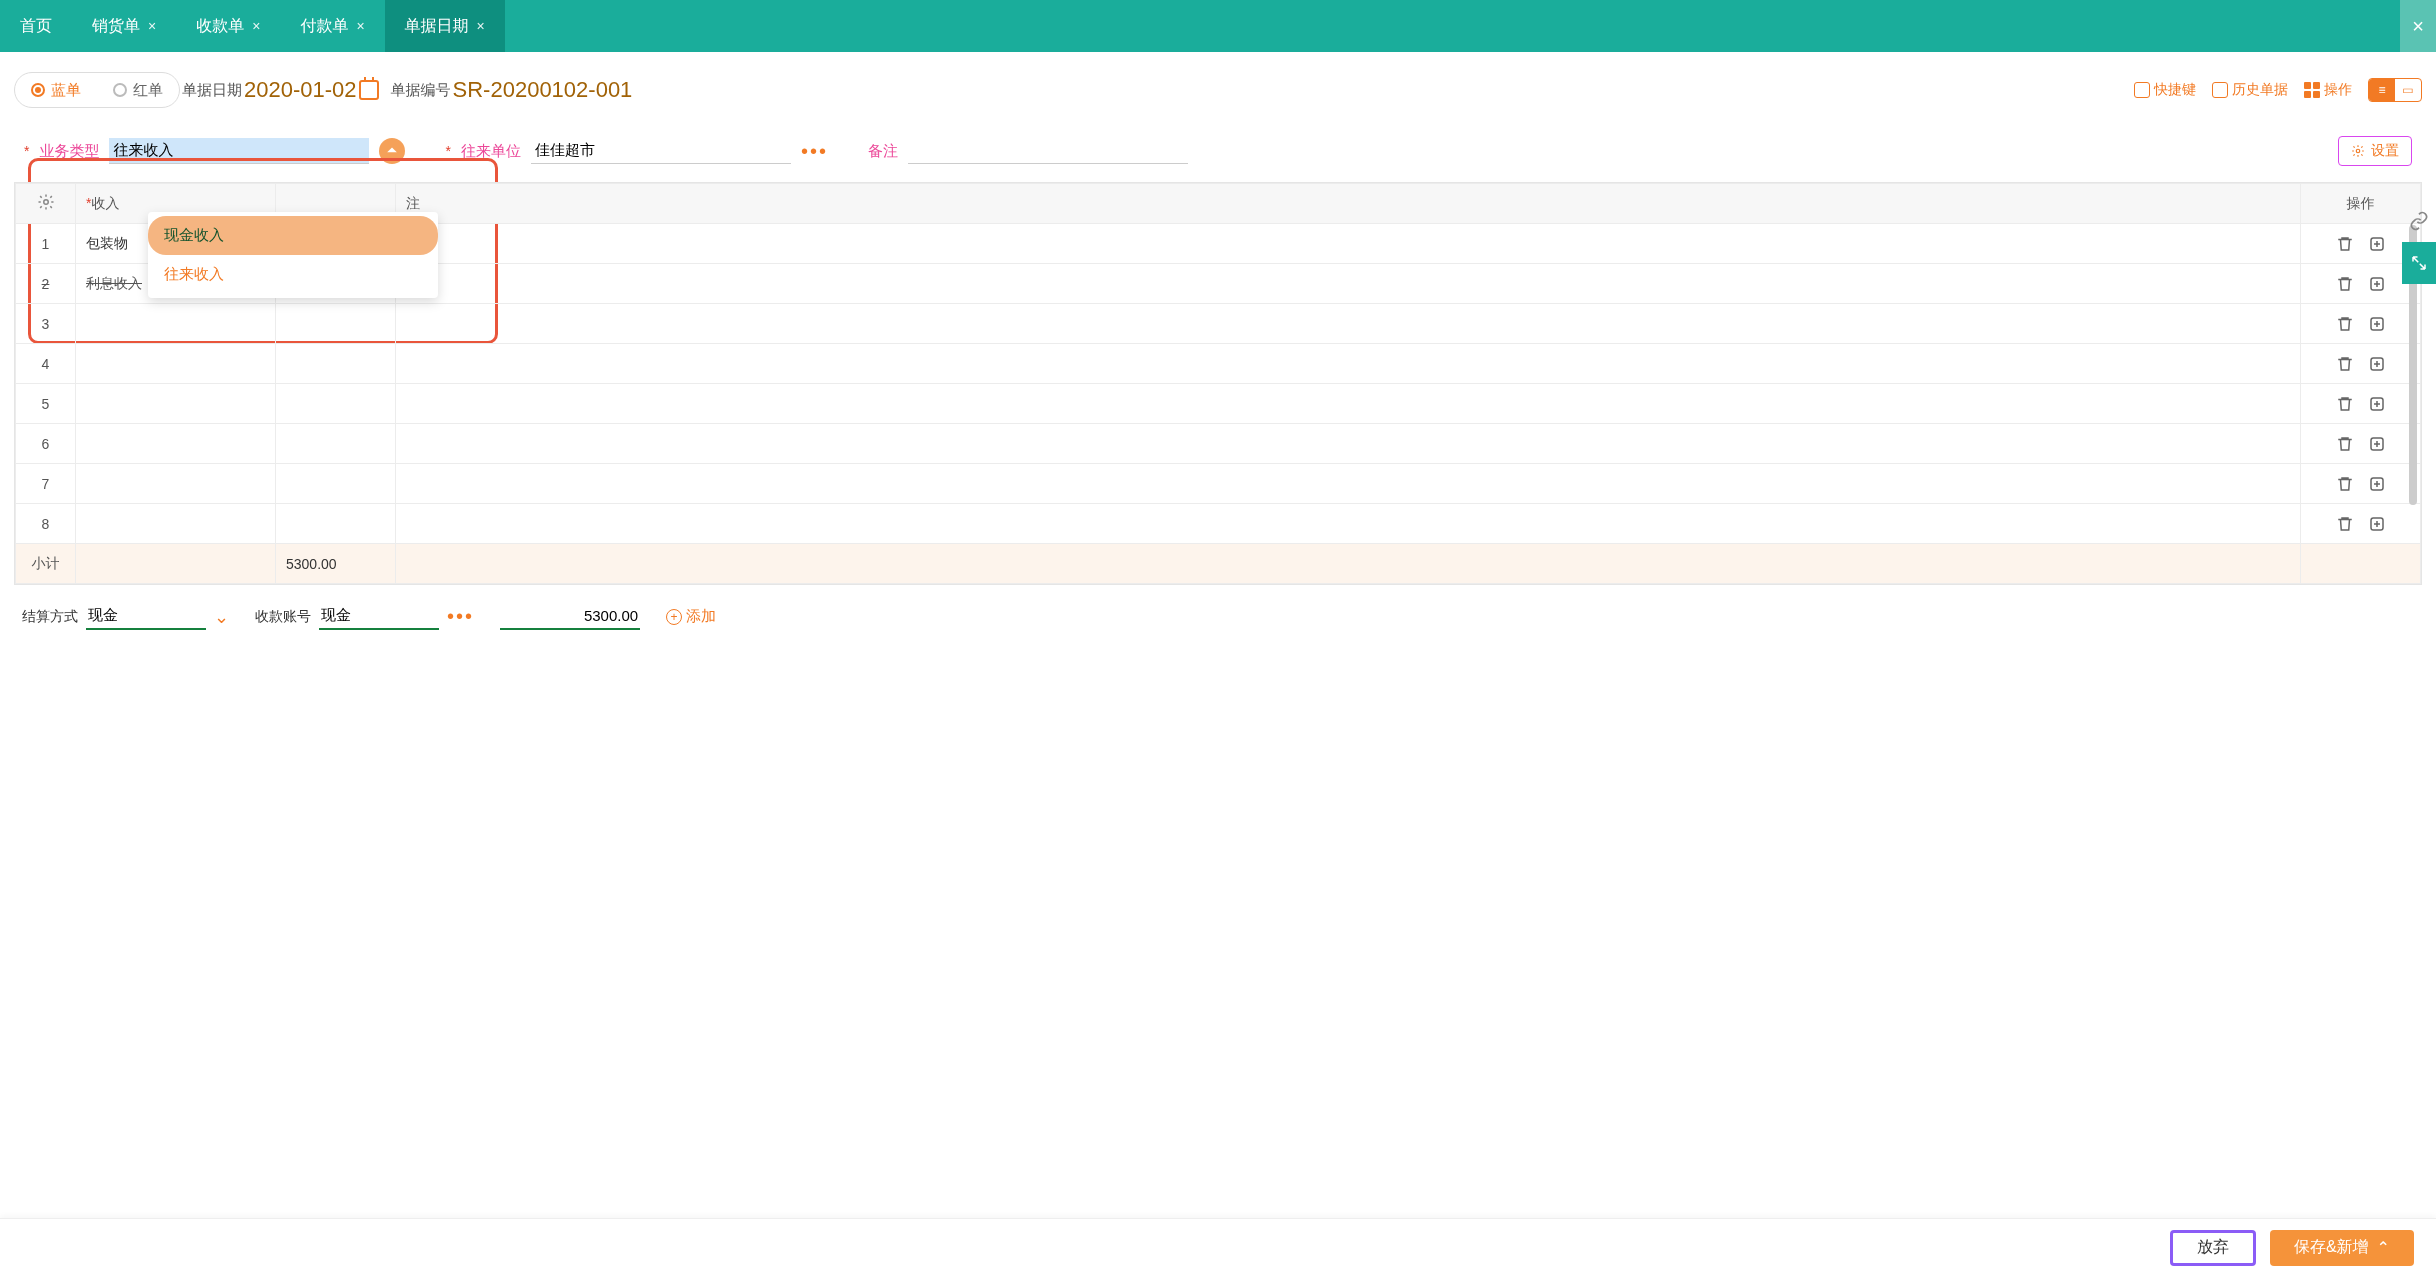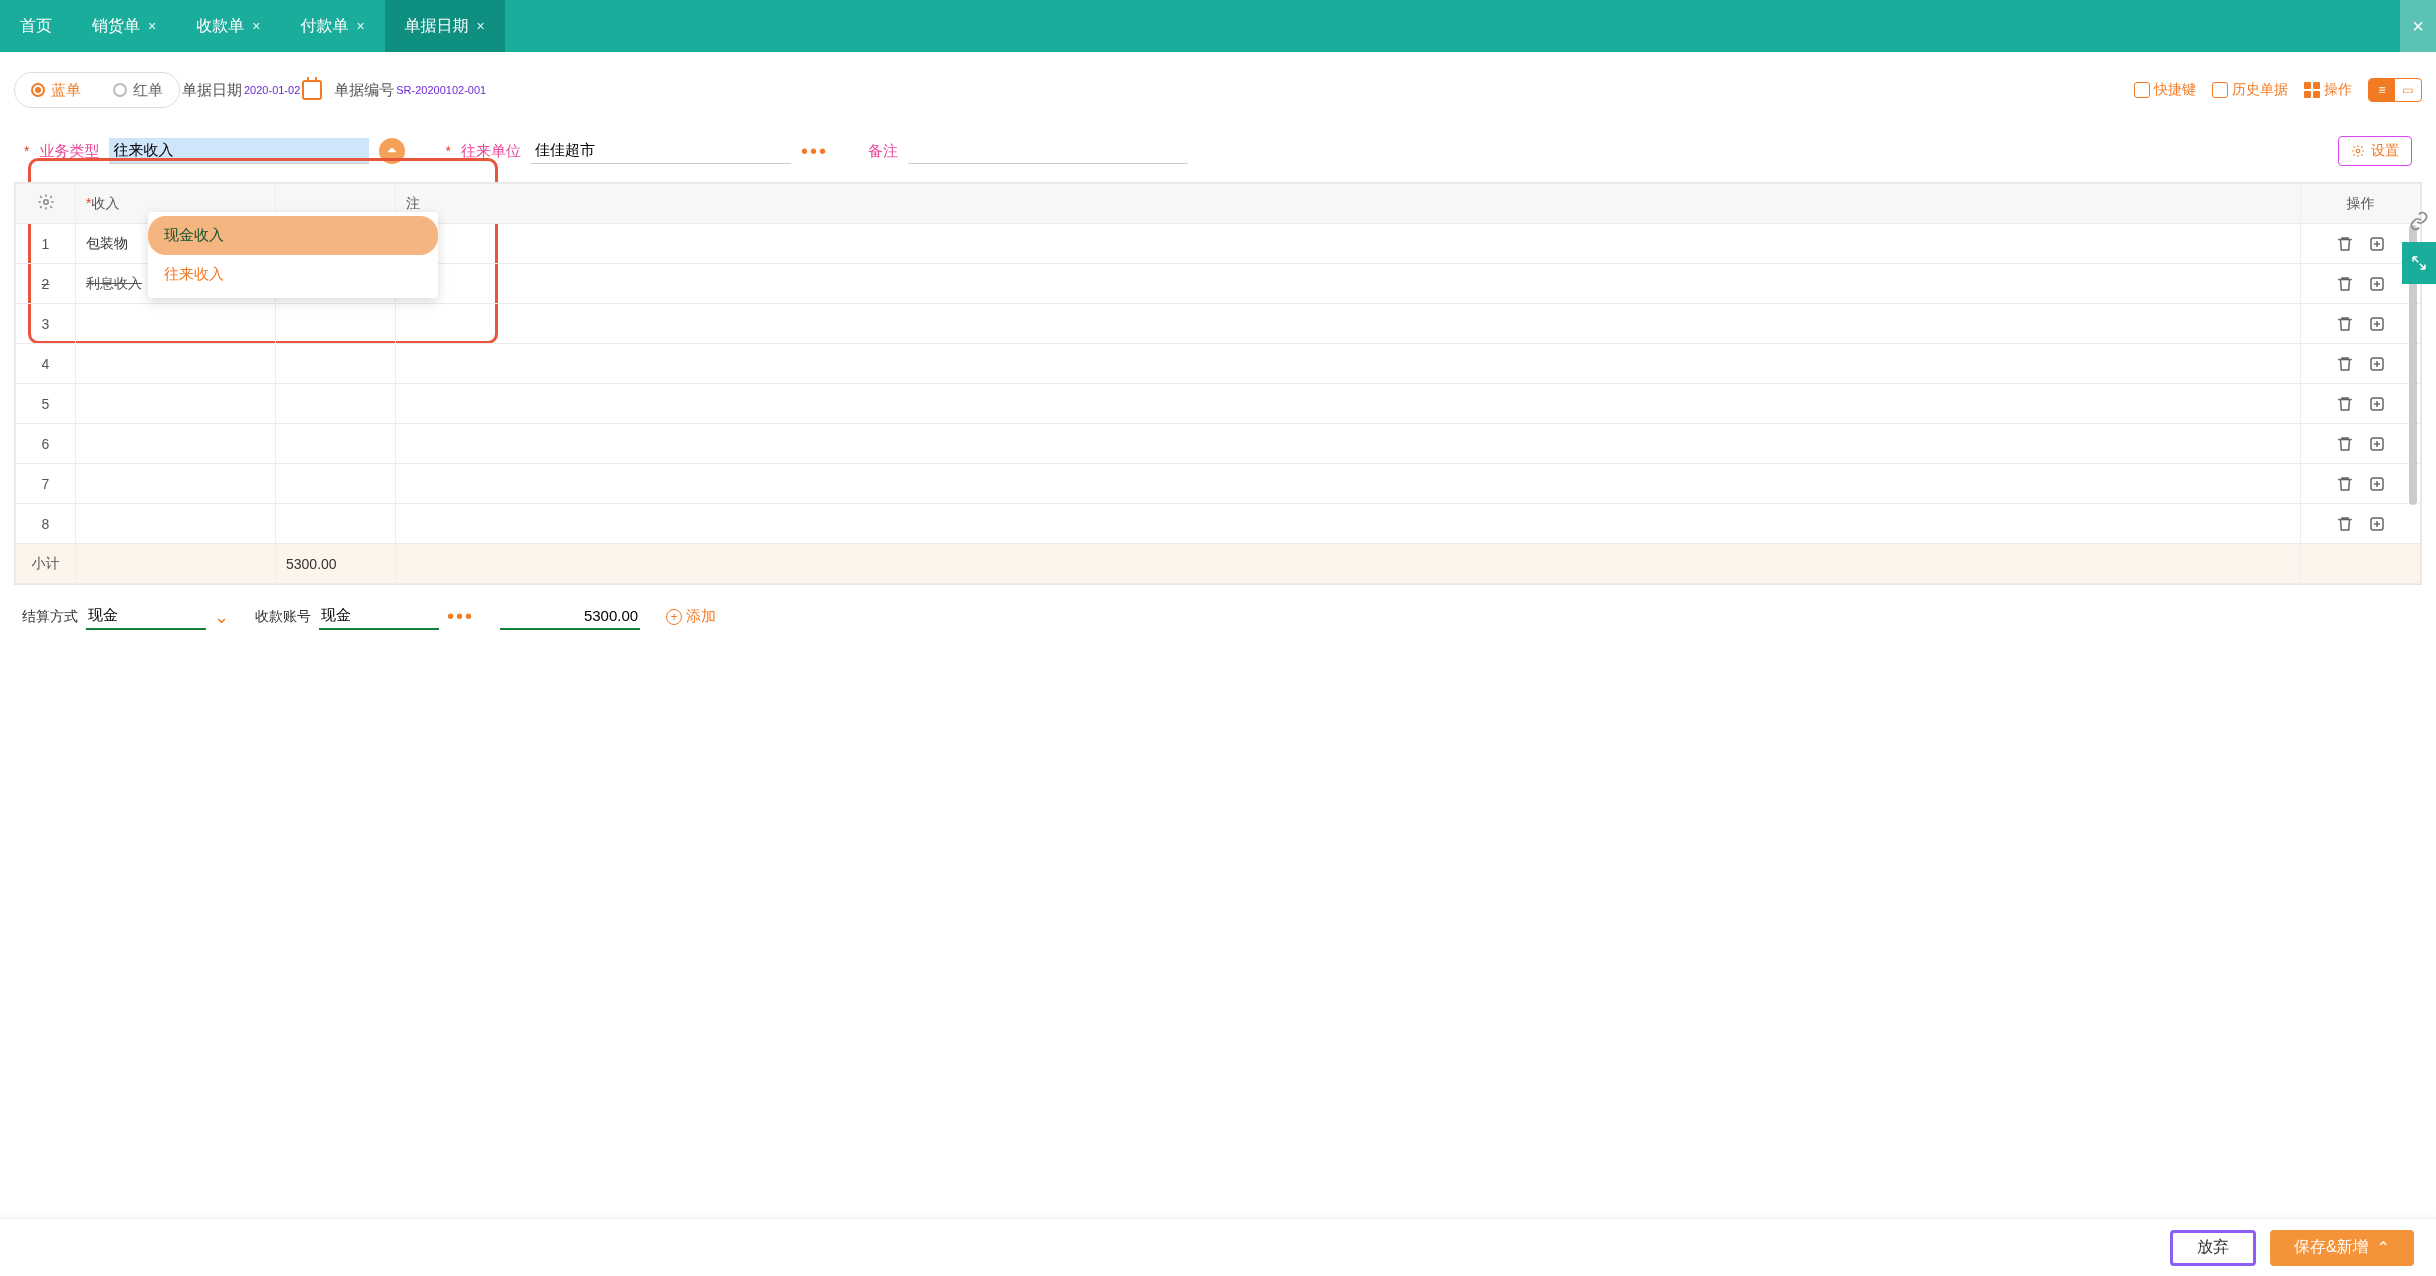--- a/index.html
+++ b/index.html
@@ -16,21 +16,21 @@
 .page { padding:14px 14px 0 14px; position:relative; }
 
 
 .hdr { display:flex; align-items:center; gap:2px; height:48px; }
 .pillgroup { display:flex; border:1px solid #ddd; border-radius:22px; overflow:hidden; height:36px; }
 .pill { display:flex; align-items:center; gap:6px; padding:0 16px; font-size:15px; color:#666; cursor:pointer; }
 .pill.active { color:#F27A24; }
 .radio-dot { width:14px; height:14px; border:2px solid currentColor; border-radius:50%; display:inline-flex; align-items:center; justify-content:center; }
 .radio-dot.inner::after { content:""; width:6px; height:6px; background:currentColor; border-radius:50%; }
 .lbl { color:#555; font-size:15px; }
-.val { color:#6d28d9; font-size:11px; }
+.val { color:#a16207; font-size:22px; }
 .cal-icon { width:20px; height:20px; border:2px solid #F27A24; border-radius:3px; position:relative; }
 .cal-icon::before { content:""; position:absolute; top:-5px; left:3px; width:2px; height:5px; background:#F27A24; box-shadow:8px 0 #F27A24; }
 .spacer { flex:1; }
 .toolbar-right { display:flex; align-items:center; gap:16px; color:#F27A24; font-size:14px; }
 .tool { display:flex; align-items:center; gap:4px; cursor:pointer; }
 .tool-ic { width:16px; height:16px; border:1.5px solid #F27A24; border-radius:3px; }
 .grid-ic { width:16px; height:16px; display:grid; grid-template-columns:1fr 1fr; grid-template-rows:1fr 1fr; gap:2px; }
 .grid-ic span { background:#F27A24; border-radius:1px; }
 .viewtoggle { display:flex; border:1px solid #F27A24; border-radius:4px; overflow:hidden; }
 .vt { width:26px; height:22px; display:flex; align-items:center; justify-content:center; font-size:12px; cursor:pointer; }

